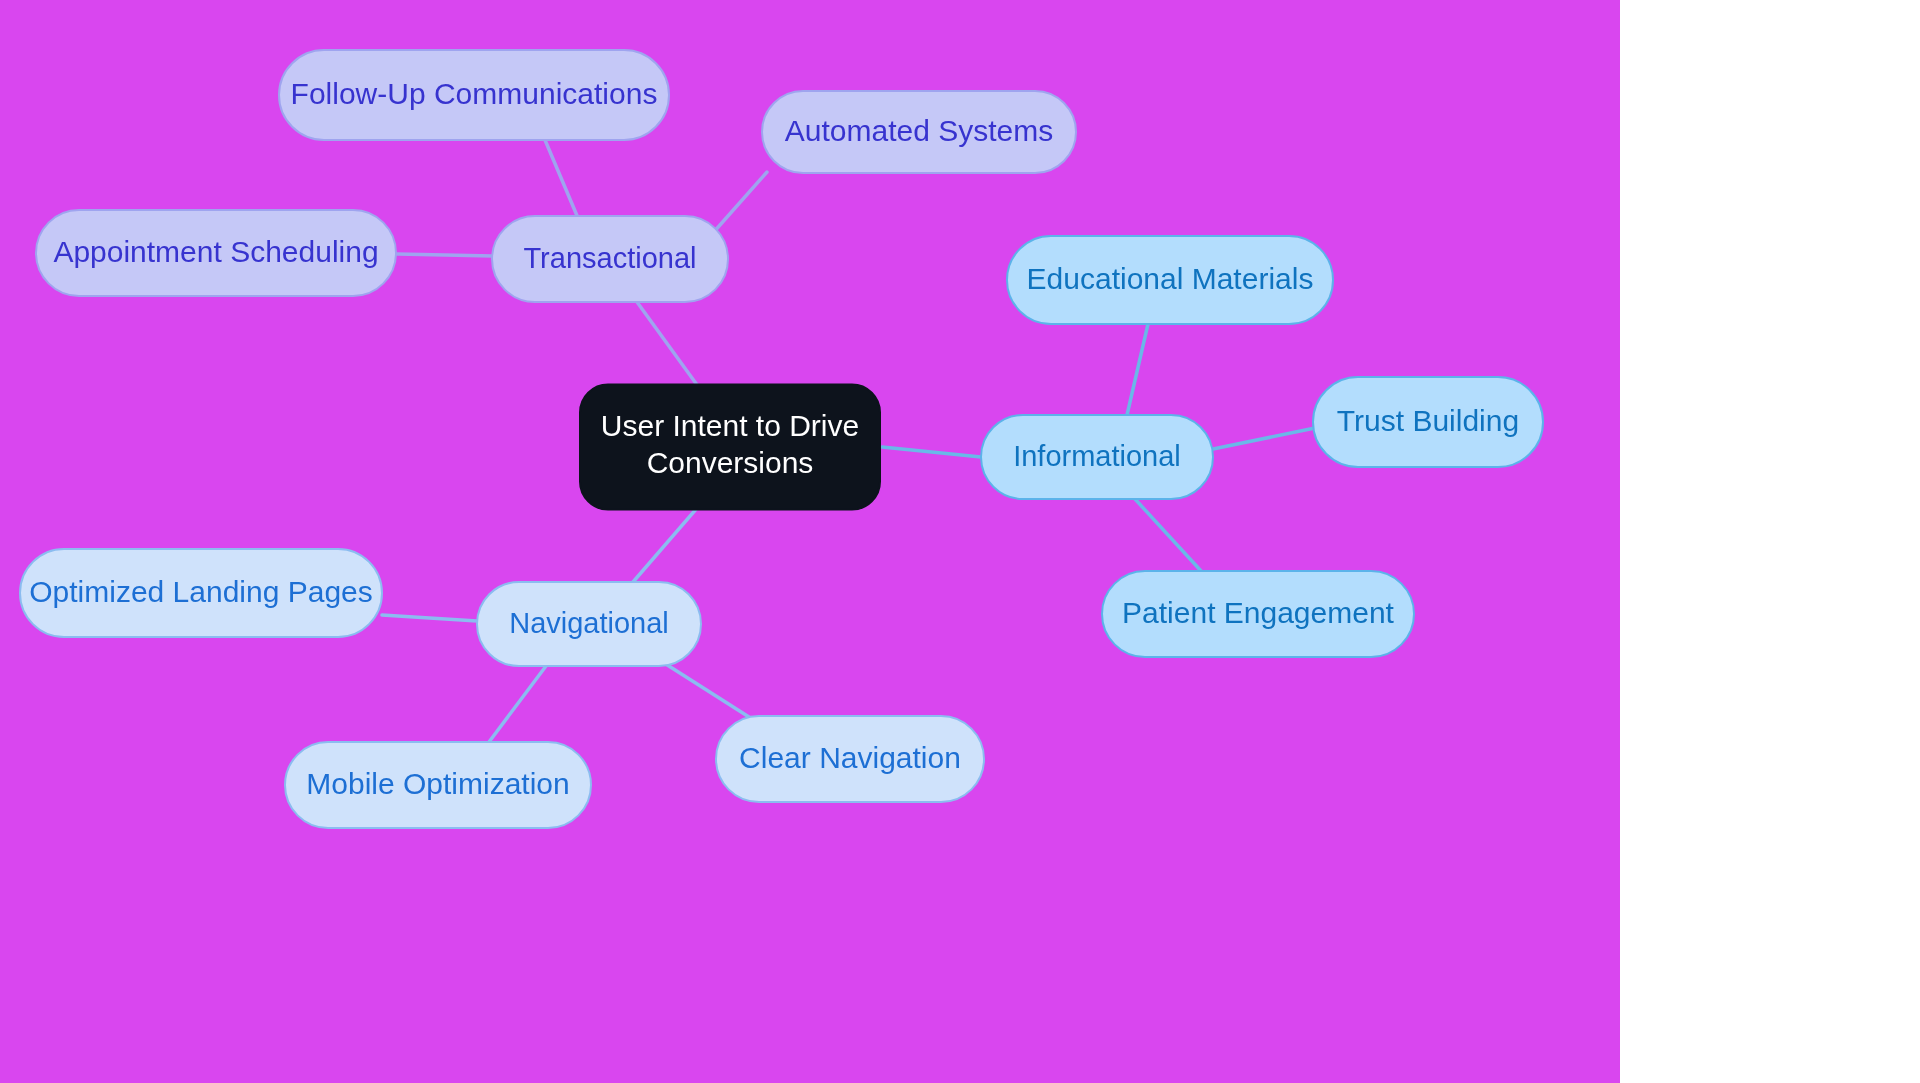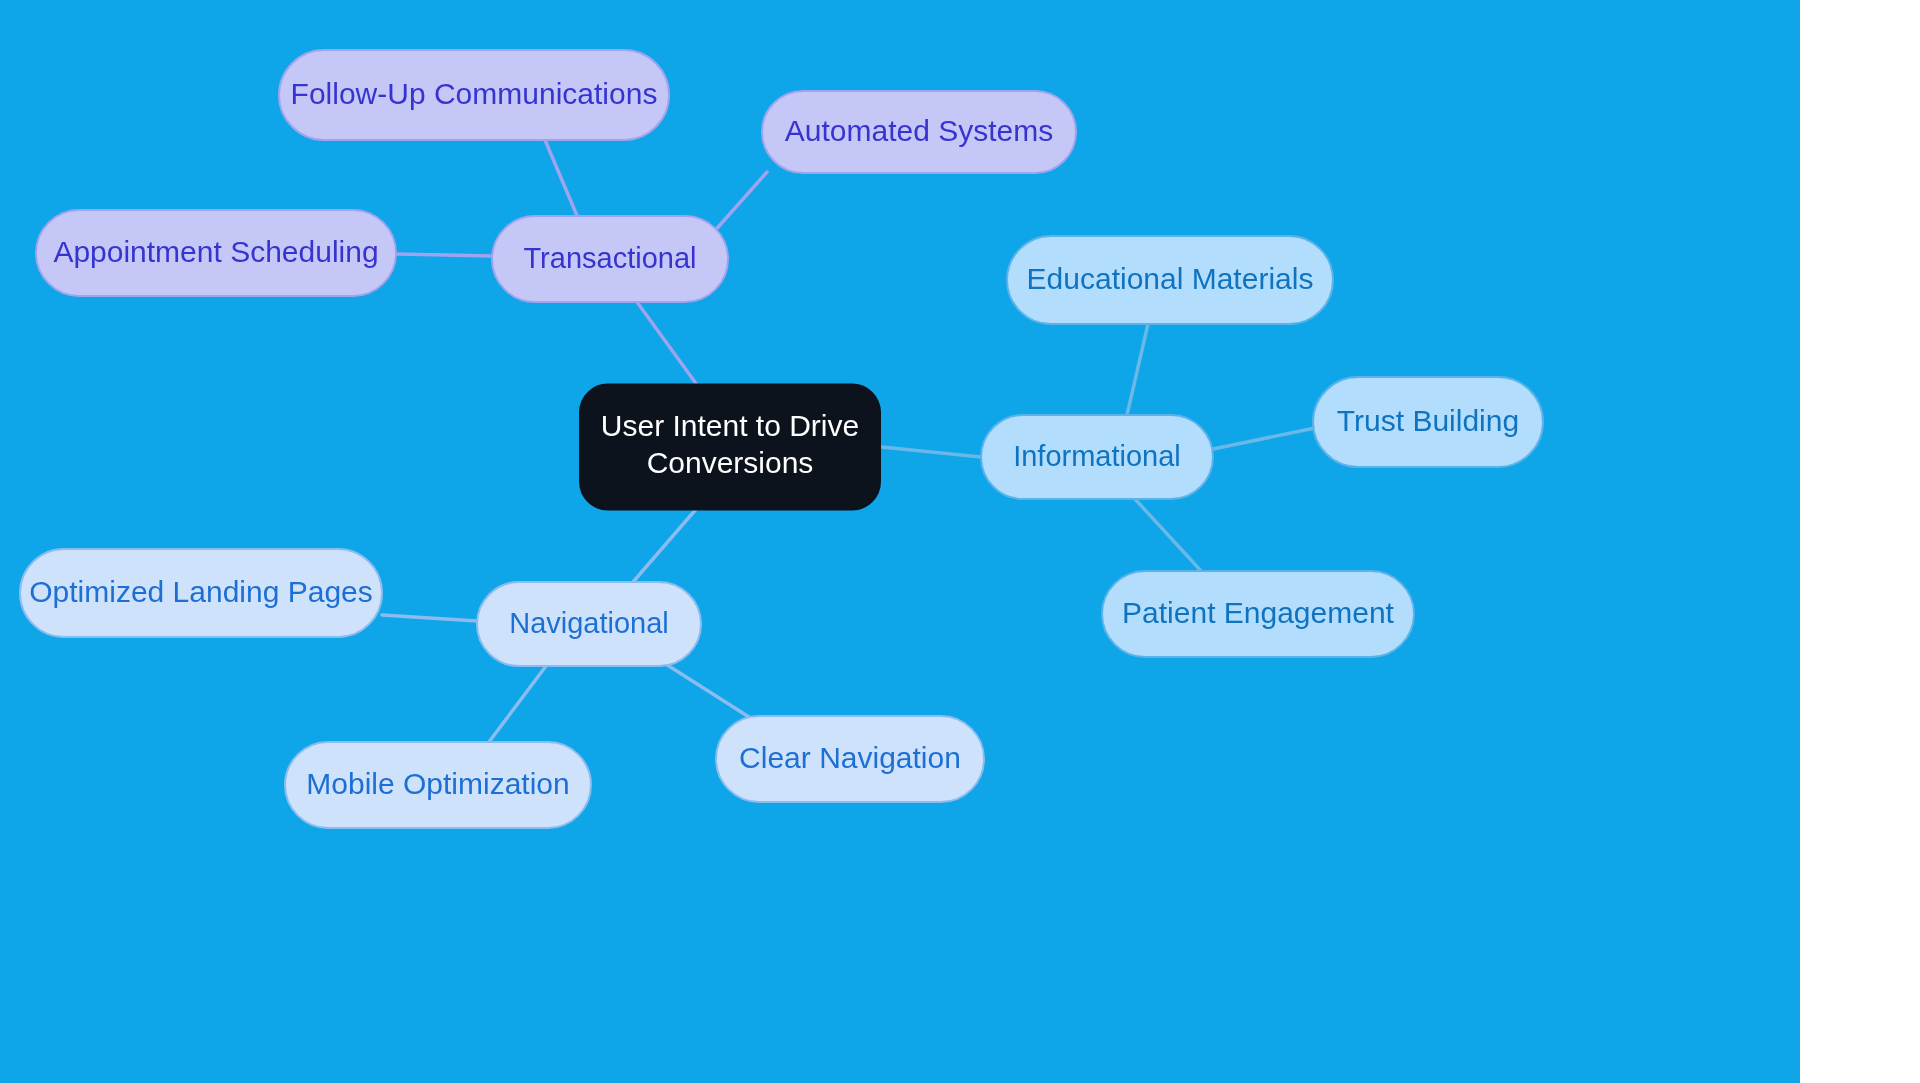--- a/index.html
+++ b/index.html
@@ -8,23 +8,23 @@
     background: #ffffff;
   }
   body {
     width: 1920px;
     height: 1083px;
     overflow: hidden;
     font-family: "Liberation Sans", sans-serif;
   }
   #mindmap-root {
     position: relative;
-    width: 1800px;
+    width: 1620px;
     height: 1083px;
-    background: #0ea5e9;
+    background: #d946ef;
   }
   svg#mindmap-svg {
     position: absolute;
     top: 0;
     left: 0;
     width: 1920px;
     height: 1083px;
     display: block;
   }
   .edge-line {

